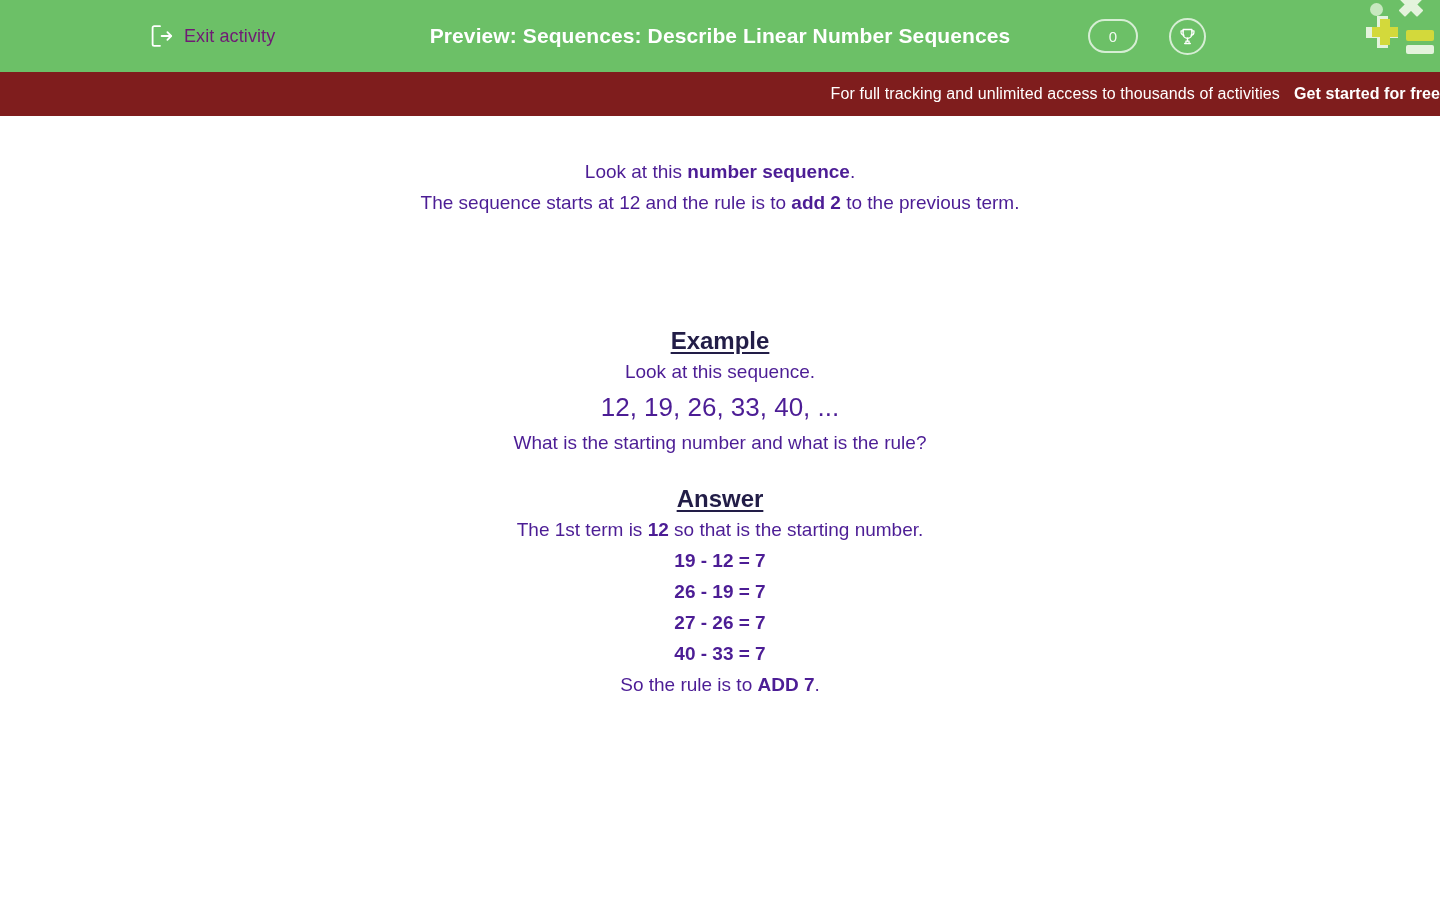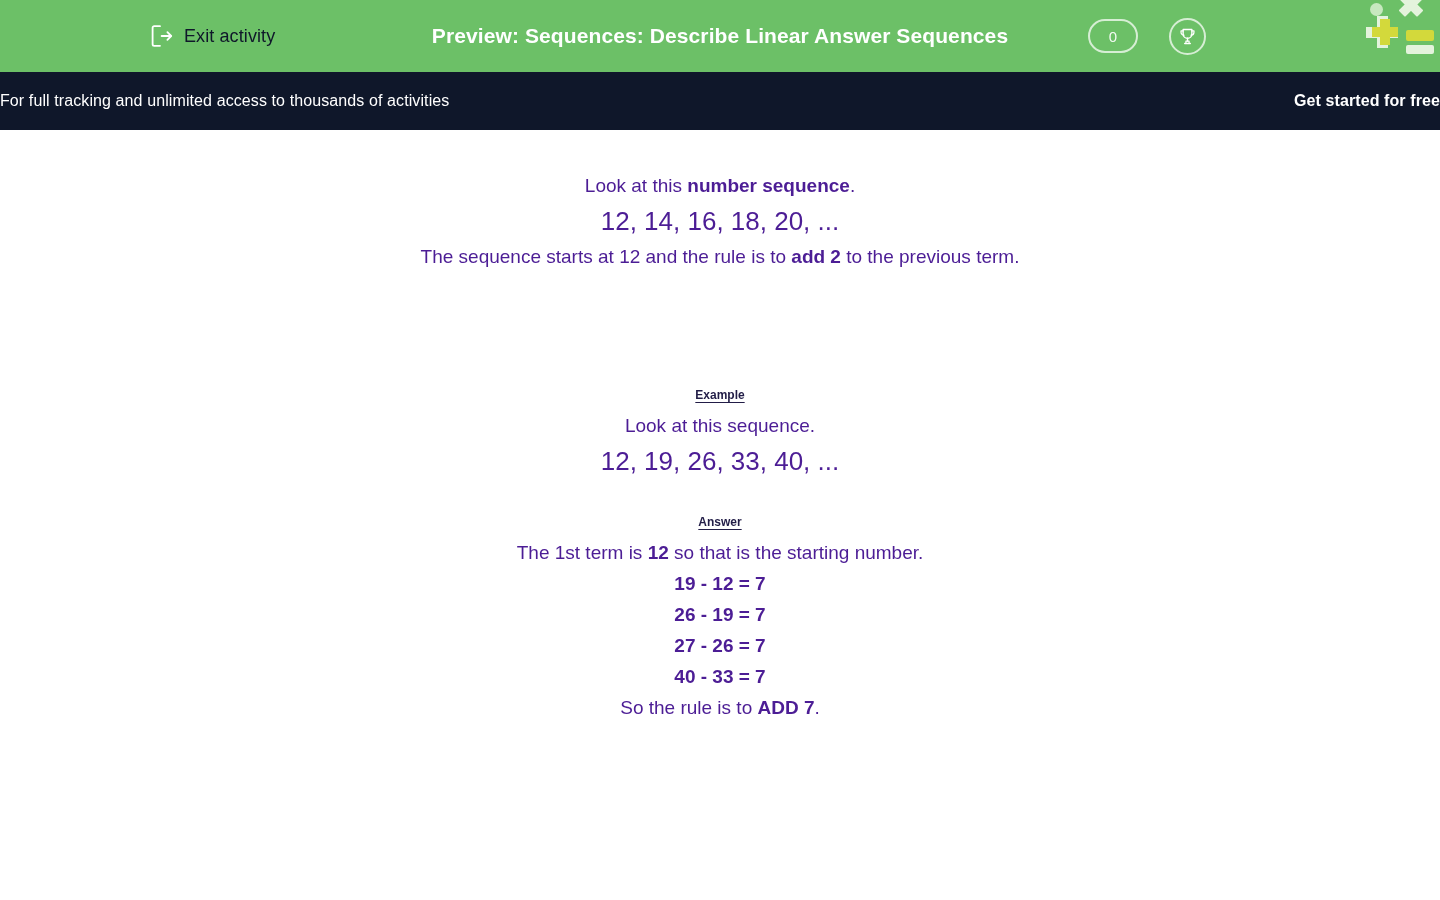--- a/index.html
+++ b/index.html
@@ -35,21 +35,21 @@
     gap: 10px;
     cursor: pointer;
     user-select: none;
   }
   .exit-icon {
     width: 26px;
     height: 26px;
     display: block;
   }
   .exit-label {
-    color: #0f172a;
+    color: #701a75;
     font-size: 18px;
     font-weight: 400;
     letter-spacing: 0.1px;
     white-space: nowrap;
   }
 
   .topbar-title {
     position: absolute;
     left: 0;
     right: 0;
@@ -114,25 +114,25 @@
   .d-plusw-h { left: 6px;   top: 27px; width: 32px; height: 11px; background: #E4F3DC; }
   .d-plusw-v { left: 17px;  top: 16px; width: 11px; height: 32px; background: #E4F3DC; }
   .d-plusy-h { left: 12px;  top: 27px; width: 26px; height: 10px; background: #D3D93B; }
   .d-plusy-v { left: 20px;  top: 19px; width: 10px; height: 26px; background: #D3D93B; }
   .d-recty   { left: 46px;  top: 30px; width: 28px; height: 11px; background: #D3D93B; border-radius: 2px; }
   .d-rectw   { left: 46px;  top: 45px; width: 28px; height: 9px;  background: #E4F3DC; border-radius: 2px; }
 
   
   .promo {
     width: 1440px;
-    height: 58px;
-    background: #0f172a;
-    display: flex;
-    align-items: center;
-    justify-content: space-between;
+    height: 44px;
+    background: #7f1d1d;
+    display: flex;
+    align-items: center;
+    justify-content: flex-end;
     color: #ffffff;
     font-size: 16px;
     font-weight: 400;
     letter-spacing: 0.1px;
   }
   .promo-cta {
     font-weight: 700;
     margin-left: 14px;
     cursor: pointer;
     white-space: nowrap;
@@ -158,21 +158,21 @@
     font-weight: 400;
   }
   .line.bold { font-weight: 700; }
   b { font-weight: 700; }
 
   .block-gap-lg { height: 46px; }
   .block-gap-xl { height: 62px; }
   .block-gap-md { height: 26px; }
 
   .heading-underline {
-    font-size: 12px;
+    font-size: 24px;
     font-weight: 700;
     text-decoration: underline;
     text-underline-offset: 3px;
     color: #221D47;
     line-height: 30px;
   }
 
   .term-list .line { line-height: 31px; }
   .eq-list .line { line-height: 31px; font-weight: 700; }
 </style>
@@ -185,21 +185,21 @@
     <span class="exit-icon">
       <svg class="exit-icon" viewBox="0 0 26 26" fill="none" xmlns="http://www.w3.org/2000/svg">
         <path d="M12 3.2H6.2a1.6 1.6 0 0 0-1.6 1.6v16.4a1.6 1.6 0 0 0 1.6 1.6H12" stroke="#ffffff" stroke-width="1.8" stroke-linecap="round" stroke-linejoin="round"></path>
         <path d="M13.6 13h9.2" stroke="#ffffff" stroke-width="1.8" stroke-linecap="round"></path>
         <path d="M19.4 9.2 23.2 13l-3.8 3.8" stroke="#ffffff" stroke-width="1.8" stroke-linecap="round" stroke-linejoin="round"></path>
       </svg>
     </span>
     <span class="exit-label">Exit activity</span>
   </div>
 
-  <div class="topbar-title">Preview: Sequences: Describe Linear Answer Sequences</div>
+  <div class="topbar-title">Preview: Sequences: Describe Linear Number Sequences</div>
 
   <div class="score-pill">
     <span>0</span>
   </div>
 
   <div class="trophy-badge">
     <span>
       <svg width="21" height="21" viewBox="0 0 24 24" fill="none" xmlns="http://www.w3.org/2000/svg">
         <path d="M7 4h10v5a5 5 0 0 1-10 0V4Z" stroke="#ffffff" stroke-width="1.6" stroke-linejoin="round"></path>
         <path d="M7 5.5H4.6v1.6A3.4 3.4 0 0 0 8 10.5" stroke="#ffffff" stroke-width="1.4" stroke-linecap="round" stroke-linejoin="round"></path>
@@ -228,34 +228,34 @@
   <span>For full tracking and unlimited access to thousands of activities</span>
   <a class="promo-cta">Get started for free</a>
 </div>
 
 <div class="content">
 
   <div class="line">
     <span>Look at this </span><b>number sequence</b><span>.</span>
   </div>
 
-  <div class="line big">12, 14, 16, 18, 20, ...</div>
 
   <div class="line">
     <span>The sequence starts at 12 and the rule is to </span><b>add 2</b><span> to the previous term.</span>
   </div>
 
   <div class="block-gap-lg"></div>
 
 
   <div class="block-gap-xl"></div>
 
   <div class="heading-underline">Example</div>
   <div class="line">Look at this sequence.</div>
   <div class="line big">12, 19, 26, 33, 40, ...</div>
+  <div class="line">What is the starting number and what is the rule?</div>
 
   <div class="block-gap-md"></div>
 
   <div class="heading-underline">Answer</div>
 
   <div class="line">
     <span>The 1st term is </span><b>12</b><span> so that is the starting number.</span>
   </div>
 
   <div class="eq-list">

